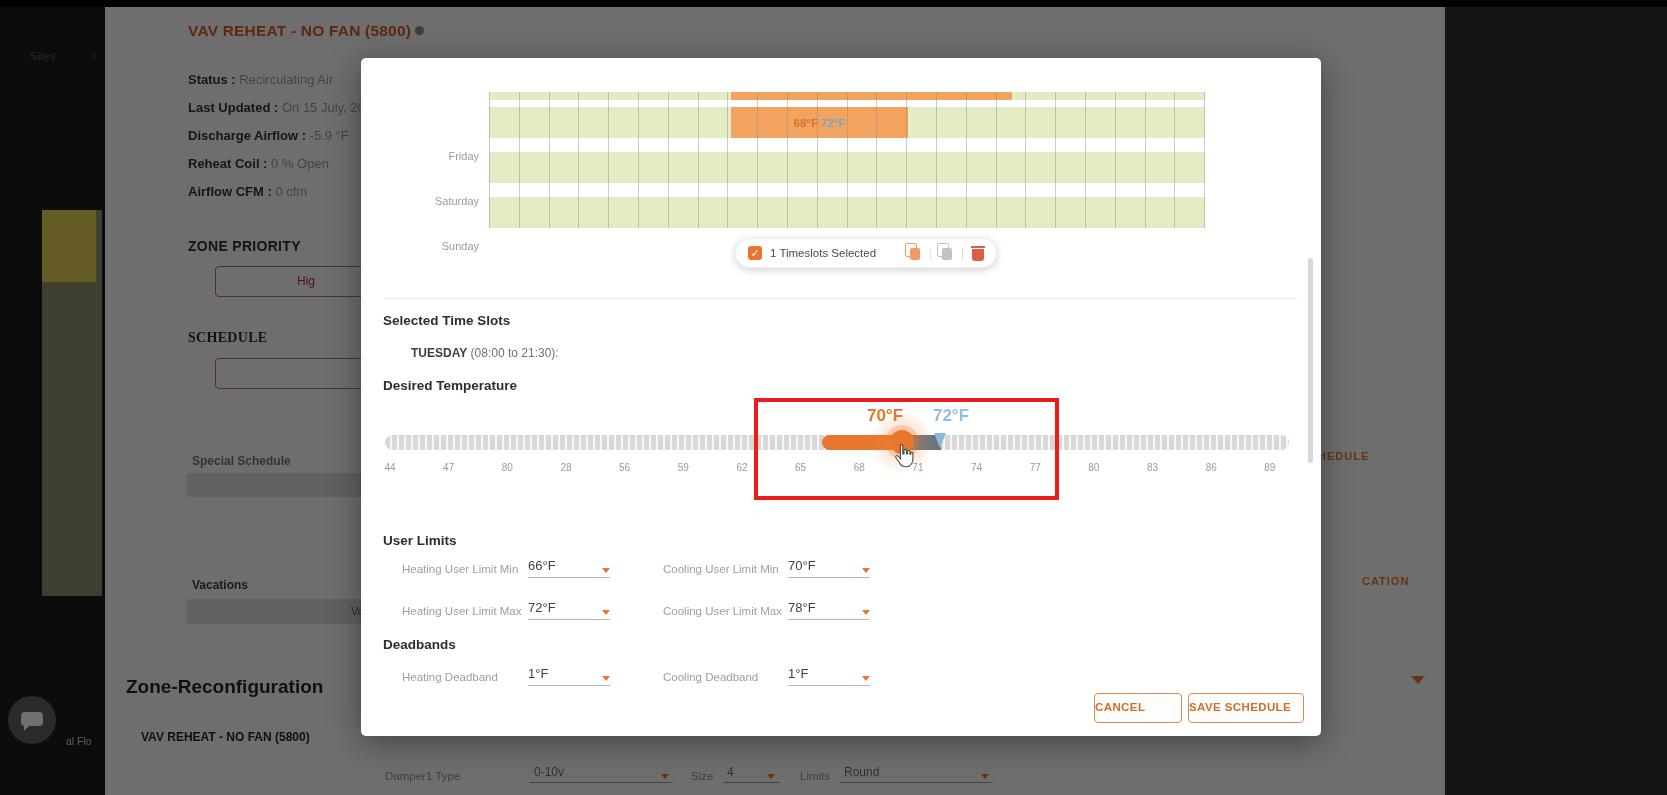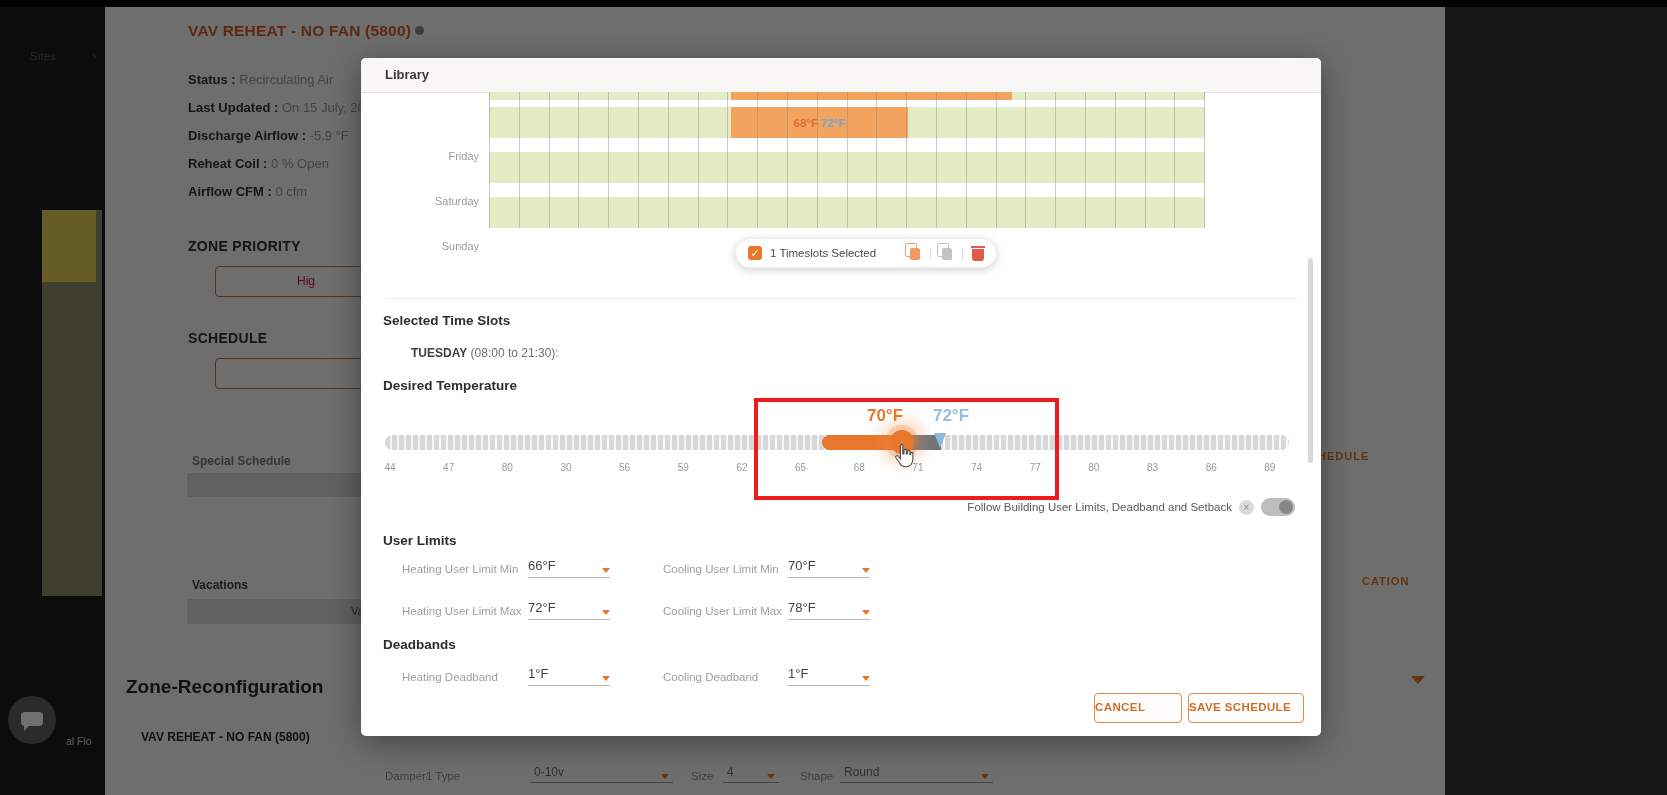--- a/index.html
+++ b/index.html
@@ -135,21 +135,21 @@
 
     <div class="abs info-line" style="left:83px;top:72px;"><b>Status :</b> <span class="val">Recirculating Air</span></div>
     <div class="abs info-line" style="left:83px;top:100px;"><b>Last Updated :</b> <span class="val">On 15 July, 20</span></div>
     <div class="abs info-line" style="left:83px;top:128px;"><b>Discharge Airflow :</b> <span class="val">-5.9 °F</span></div>
     <div class="abs info-line" style="left:83px;top:156px;"><b>Reheat Coil :</b> <span class="val">0 % Open</span></div>
     <div class="abs info-line" style="left:83px;top:184px;"><b>Airflow CFM :</b> <span class="val">0 cfm</span></div>
 
     <div class="abs sec-h" style="left:83px;top:238px;">ZONE PRIORITY</div>
     <div class="abs o-btn" style="left:110px;top:266px;width:180px;height:29px;">Hig</div>
 
-    <div class="abs sec-h" style="left:83px;top:330px;">SCHEDULE</div>
+    <div class="abs sec-h" style="left:83px;top:330px;font-family:Liberation Serif, serif;">SCHEDULE</div>
     <div class="abs o-btn" style="left:110px;top:358px;width:200px;height:29px;"></div>
 
     <div class="abs sub-label" style="left:87px;top:454px;color:#777;">Special Schedule</div>
     <div class="abs gray-bar" style="left:82px;top:473px;width:230px;height:24px;"></div>
 
     <div class="abs sub-label" style="left:87px;top:578px;color:#3f3f3f;">Vacations</div>
     <div class="abs gray-bar" style="left:82px;top:599px;width:240px;height:25px;line-height:25px;">
         <span class="abs" style="left:164px;top:0;">Va</span>
       </div>
 
@@ -159,21 +159,21 @@
     <div class="abs damper-label" style="left:280px;top:770px;">Damper1 Type</div>
     <div class="abs damper-select" style="left:425px;top:765px;width:135px;align-items:flex-end;">
         <span>0-10v</span>
         <span class="tri"></span>
       </div>
     <div class="abs damper-label" style="left:586px;top:770px;">Size</div>
     <div class="abs damper-select" style="left:618px;top:765px;width:48px;">
         <span>4</span>
         <span class="tri"></span>
       </div>
-    <div class="abs damper-label" style="left:695px;top:770px;">Shape</div>
+    <div class="abs damper-label" style="left:695px;top:770px;">Limits</div>
     <div class="abs damper-select" style="left:735px;top:765px;width:145px;">
         <span>Round</span>
         <span class="tri"></span>
       </div>
 
     <div class="abs dim-frag" style="left:1213px;top:450px;">HEDULE</div>
     <div class="abs dim-frag" style="left:1249px;top:575px;padding-left:8px;">CATION</div>
     <div class="abs tri-big" style="left:1306px;top:676px;"></div>
   </div>
 
@@ -187,23 +187,20 @@
   <div class="abs chat-fab">
       <div class="chat-glyph"></div>
     </div>
 
   <div class="abs right-band"></div>
   <div class="abs topstrip"></div>
 
   <div class="abs overlay"></div>
 
   <div class="abs modal">
-    <div class="abs modal-header">
-      <div class="abs modal-title">Library</div>
-    </div>
 
     <div class="abs grid-wrap">
       <div class="abs day-label" style="left:0;top:58px;">Friday</div>
       <div class="abs day-label" style="left:0;top:103px;">Saturday</div>
       <div class="abs day-label" style="left:0;top:148px;">Sunday</div>
       <div class="abs grid-area">
         <div class="abs band" style="top:0;height:8px;"></div>
         <div class="abs band" style="top:15px;height:31px;"></div>
         <div class="abs band" style="top:60px;height:31px;"></div>
         <div class="abs band" style="top:105px;height:31px;"></div>
@@ -240,42 +237,35 @@
     <div class="abs track"></div>
     <div class="abs fill-heat"></div>
     <div class="abs fill-db"></div>
     <div class="abs glow"></div>
     <div class="abs handle-heat"></div>
     <div class="abs marker-cool"></div>
     <div class="abs scale-row">
       <span>44</span>
         <span>47</span>
         <span>80</span>
-        <span>30</span>
+        <span>28</span>
         <span>56</span>
         <span>59</span>
         <span>62</span>
         <span>65</span>
         <span>68</span>
         <span>71</span>
         <span>74</span>
         <span>77</span>
         <span>80</span>
         <span>83</span>
         <span>86</span>
         <span>89</span>
     </div>
 
-    <div class="abs toggle-row">
-      <span class="toggle-text">Follow Building User Limits, Deadband and Setback</span>
-      <span class="x-badge">×</span>
-      <span class="pill">
-          <span class="knob"></span>
-        </span>
-    </div>
 
     <div class="abs h-bold" style="left:22px;top:475px;">User Limits</div>
 
     <div class="abs fld-label" style="left:41px;top:505px;">Heating User Limit Min</div>
     <div class="abs select" style="left:167px;top:500px;">
         <span class="sel-val">66°F</span>
         <span class="tri"></span>
       </div>
     <div class="abs fld-label" style="left:302px;top:505px;">Cooling User Limit Min</div>
     <div class="abs select" style="left:427px;top:500px;">

